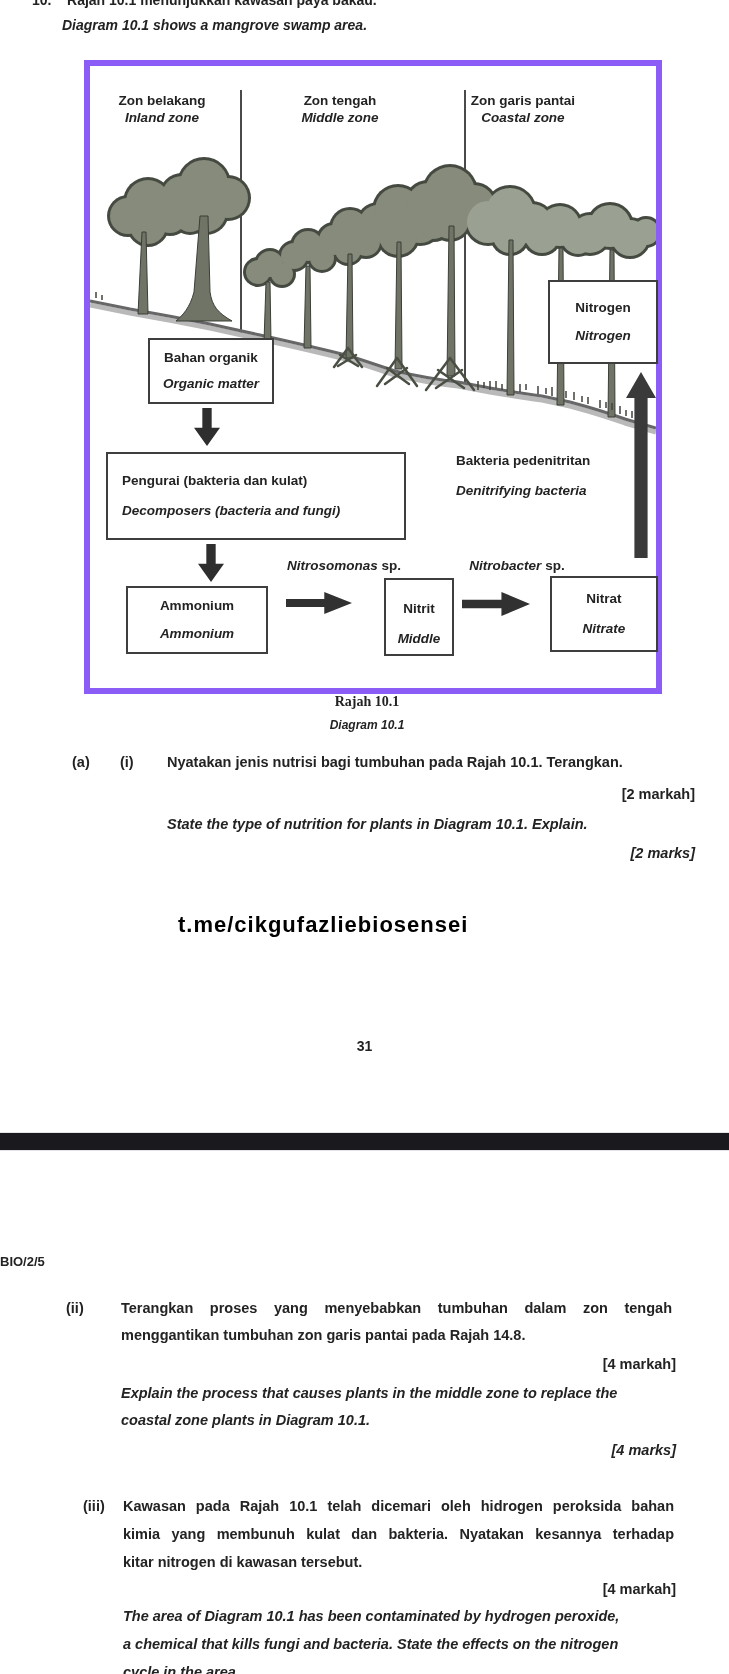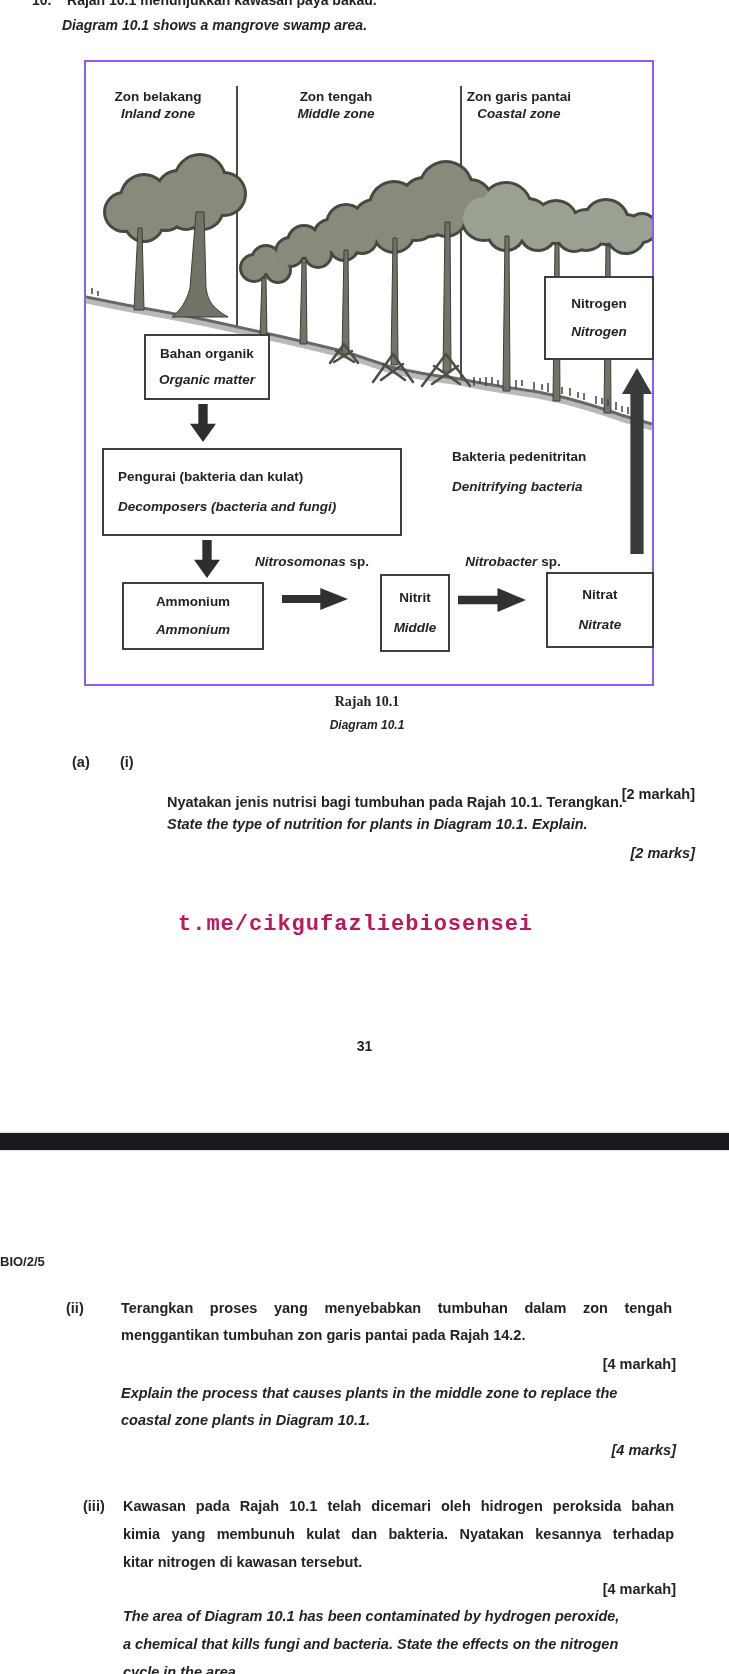--- a/index.html
+++ b/index.html
@@ -10,39 +10,39 @@
   .it{font-style:italic;}
   .sb{font-weight:600;}
   .b{font-weight:700;}
 
   
   .clip-top{left:32px;top:0;height:9px;width:620px;overflow:hidden;}
   .clip-top span{display:block;transform:translateY(-8px);font-weight:700;
                  font-size:14px;white-space:pre;}
 
   
-  .dbox{left:84px;top:60px;width:566px;height:622px;border:2px solid #8b5cf6;background:#fff;}
+  .dbox{left:84px;top:60px;width:566px;height:622px;border:6px solid #8b5cf6;background:#fff;}
   .zone-label{top:26px;font-size:13.5px;line-height:17px;text-align:center;font-weight:600;}
   .zone-label .it{font-weight:600;}
   .divider{width:2px;background:#4a4a4a;}
   .obox{border:2px solid #3e3e3e;background:#fff;display:flex;flex-direction:column;
         justify-content:center;font-size:13.5px;line-height:26px;font-weight:600;}
   .obox.center{align-items:center;text-align:center;}
   .arrow-down{background:#2e2e2e;clip-path:polygon(32% 0,68% 0,68% 52%,100% 52%,50% 100%,0 52%,32% 52%);}
   .arrow-right{background:#313131;clip-path:polygon(0 32%,58% 32%,58% 0,100% 50%,58% 100%,58% 68%,0 68%);}
   .arrow-up{background:#3a3a3a;clip-path:polygon(50% 0,100% 14%,72% 14%,72% 100%,28% 100%,28% 14%,0 14%);}
   .freelabel{font-size:13.5px;line-height:30px;font-weight:600;}
 
   .marksline{text-align:right;font-weight:600;font-size:14.5px;}
   .qmy{font-weight:600;font-size:14.5px;line-height:16px;}
   .qen{font-weight:600;font-style:italic;font-size:14.5px;line-height:16px;}
   .just{text-align:justify;text-align-last:justify;}
 
-  .watermark{font-family:Liberation Mono, monospace;font-size:22px;letter-spacing:1px;
-             color:#be185d;font-weight:700;}
+  .watermark{font-family:Liberation Sans, sans-serif;font-size:22px;letter-spacing:1px;
+             color:#000000;font-weight:700;}
 
   .band{left:0;top:1132px;width:729px;height:17px;background:#1a1a1e;
         border-top:1px solid #e3e3e9;border-bottom:1px solid #e3e3e9;}
 </style>
 </head>
 <body>
 
 <div class="abs clip-top">
   <span>10.    Rajah 10.1 menunjukkan kawasan paya bakau.</span>
 </div>
@@ -195,26 +195,26 @@
     <div class="it">Decomposers (bacteria and fungi)</div>
   </div>
 
   <div class="abs arrow-down" style="left:108px;top:478px;width:26px;height:38px;"></div>
 
   <div class="abs obox center" style="left:36px;top:520px;width:138px;height:64px;line-height:28px;">
     <div>Ammonium</div>
     <div class="it">Ammonium</div>
   </div>
 
-  <div class="abs c" style="left:156px;top:492px;width:140px;font-size:13.5px;font-weight:600;">
+  <div class="abs c" style="left:184px;top:492px;width:140px;font-size:13.5px;font-weight:600;">
     <span class="it">Nitrosomonas</span><span> sp.</span>
   </div>
   <div class="abs arrow-right" style="left:196px;top:526px;width:66px;height:22px;"></div>
 
-  <div class="abs obox center" style="left:294px;top:512px;width:66px;height:74px;line-height:30px;">
+  <div class="abs obox center" style="left:294px;top:512px;width:66px;height:74px;line-height:30px;justify-content:flex-end;">
     <div>Nitrit</div>
     <div class="it">Middle</div>
   </div>
 
   <div class="abs c" style="left:364px;top:492px;width:126px;font-size:13.5px;font-weight:600;">
     <span class="it">Nitrobacter</span><span> sp.</span>
   </div>
   <div class="abs arrow-right" style="left:372px;top:526px;width:68px;height:24px;"></div>
 
   <div class="abs obox center" style="left:460px;top:510px;width:104px;height:72px;line-height:30px;">
@@ -233,35 +233,35 @@
   </div>
 
   <div class="abs arrow-up" style="left:536px;top:306px;width:30px;height:186px;"></div>
 </div>
 
 <div class="abs c sb" style="left:84px;top:694px;width:566px;font-size:14px;font-family:Liberation Serif, serif;">Rajah 10.1</div>
 <div class="abs c sb it" style="left:84px;top:718px;width:566px;font-size:12px;">Diagram 10.1</div>
 
 <div class="abs qmy" style="left:72px;top:754px;">(a)</div>
 <div class="abs qmy" style="left:120px;top:754px;">(i)</div>
-<div class="abs qmy" style="left:167px;top:754px;width:510px;margin-top:40px;">Nyatakan jenis nutrisi bagi tumbuhan pada Rajah 10.1. Terangkan.</div>
+<div class="abs qmy" style="left:167px;top:754px;width:510px;">Nyatakan jenis nutrisi bagi tumbuhan pada Rajah 10.1. Terangkan.</div>
 <div class="abs marksline" style="left:167px;top:786px;width:528px;">[2 markah]</div>
 <div class="abs qen" style="left:167px;top:816px;width:510px;">State the type of nutrition for plants in Diagram 10.1. Explain.</div>
 <div class="abs marksline it" style="left:167px;top:845px;width:528px;">[2 marks]</div>
 
 <div class="abs watermark" style="left:178px;top:912px;">t.me/cikgufazliebiosensei</div>
 <div class="abs c" style="left:0;top:1038px;width:729px;font-size:14px;font-weight:600;">31</div>
 
 <div class="abs band"></div>
 
 <div class="abs b" style="left:0;top:1254px;width:725px;text-align:left;font-size:13px;">BIO/2/5</div>
 
 <div class="abs qmy" style="left:66px;top:1300px;">(ii)</div>
 <div class="abs qmy just" style="left:121px;top:1300px;width:551px;">Terangkan proses yang menyebabkan tumbuhan dalam zon tengah</div>
-<div class="abs qmy" style="left:121px;top:1327px;width:551px;">menggantikan tumbuhan zon garis pantai pada Rajah 14.2.</div>
+<div class="abs qmy" style="left:121px;top:1327px;width:551px;">menggantikan tumbuhan zon garis pantai pada Rajah 14.8.</div>
 <div class="abs marksline" style="left:121px;top:1356px;width:555px;">[4 markah]</div>
 <div class="abs qen" style="left:121px;top:1385px;width:560px;">Explain the process that causes plants in the middle zone to replace the</div>
 <div class="abs qen" style="left:121px;top:1412px;width:560px;">coastal zone plants in Diagram 10.1.</div>
 <div class="abs marksline it" style="left:121px;top:1442px;width:555px;">[4 marks]</div>
 
 <div class="abs qmy" style="left:83px;top:1498px;">(iii)</div>
 <div class="abs qmy just" style="left:123px;top:1498px;width:551px;">Kawasan pada Rajah 10.1 telah dicemari oleh hidrogen peroksida bahan</div>
 <div class="abs qmy just" style="left:123px;top:1526px;width:551px;">kimia yang membunuh kulat dan bakteria.  Nyatakan kesannya terhadap</div>
 <div class="abs qmy" style="left:123px;top:1554px;width:551px;">kitar nitrogen di kawasan tersebut.</div>
 <div class="abs marksline" style="left:123px;top:1581px;width:553px;">[4 markah]</div>

